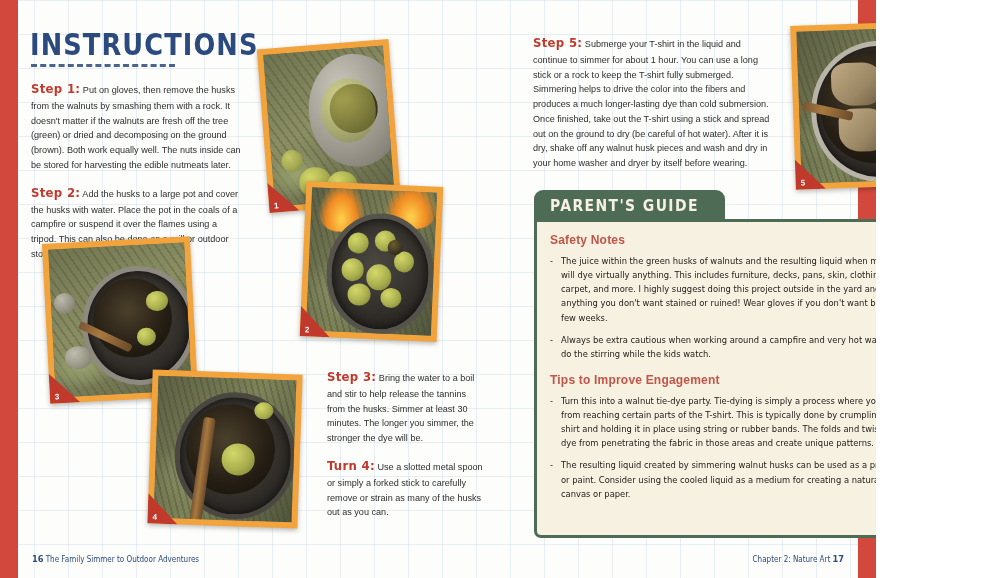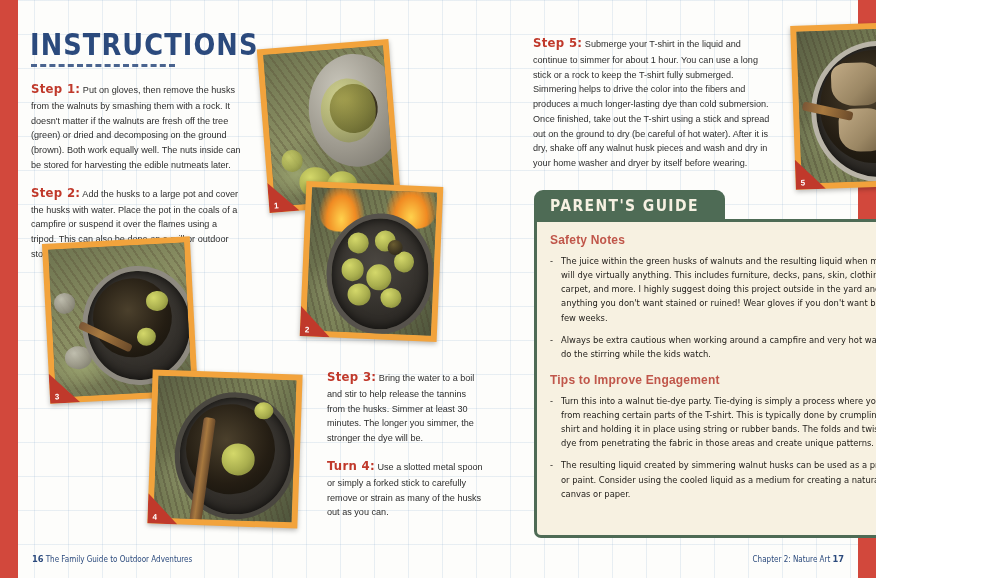--- a/index.html
+++ b/index.html
@@ -371,20 +371,20 @@
       <p class="pg-sub second">Tips to Improve Engagement</p>
       <ul class="pg-list">
         <li>Turn this into a walnut tie-dye party. Tie-dying is simply a process where you prevent the dye from reaching certain parts of the T-shirt. This is typically done by crumpling or twisting the shirt and holding it in place using string or rubber bands. The folds and twists will prevent the dye from penetrating the fabric in those areas and create unique patterns.</li>
         <li>The resulting liquid created by simmering walnut husks can be used as a primitive type of ink or paint. Consider using the cooled liquid as a medium for creating a natural painting on canvas or paper.</li>
       </ul>
     </div>
   </div>
 
   <div class="footer left">
     <span class="pg-num">16</span>
-    <span class="ftxt">The Family Guide to Outdoor Adventures</span>
+    <span class="ftxt">The Family Simmer to Outdoor Adventures</span>
   </div>
   <div class="footer right">
     <span class="ftxt">Chapter 2: Nature Art</span>
     <span class="pg-num">17</span>
   </div>
 
 </div>
 
 </body></html>

